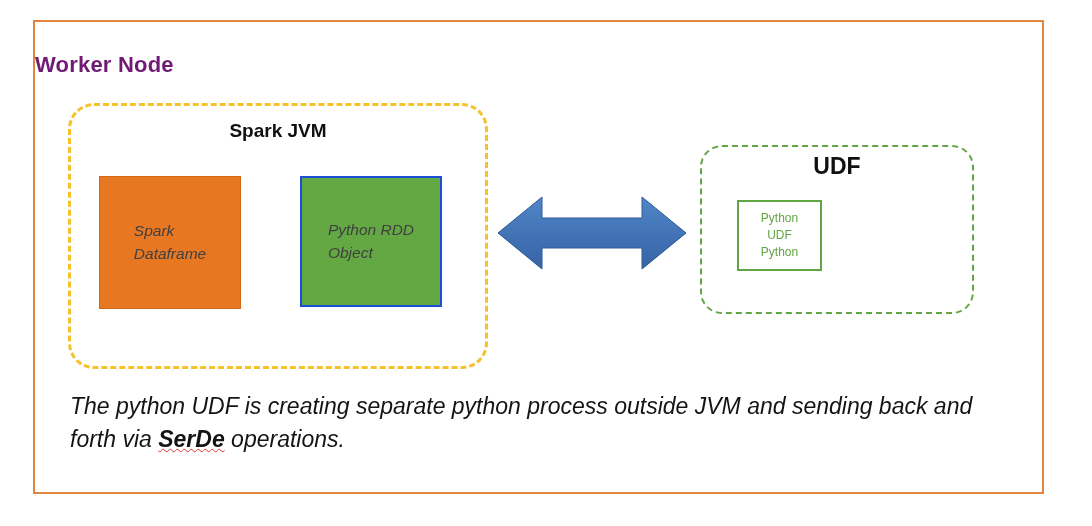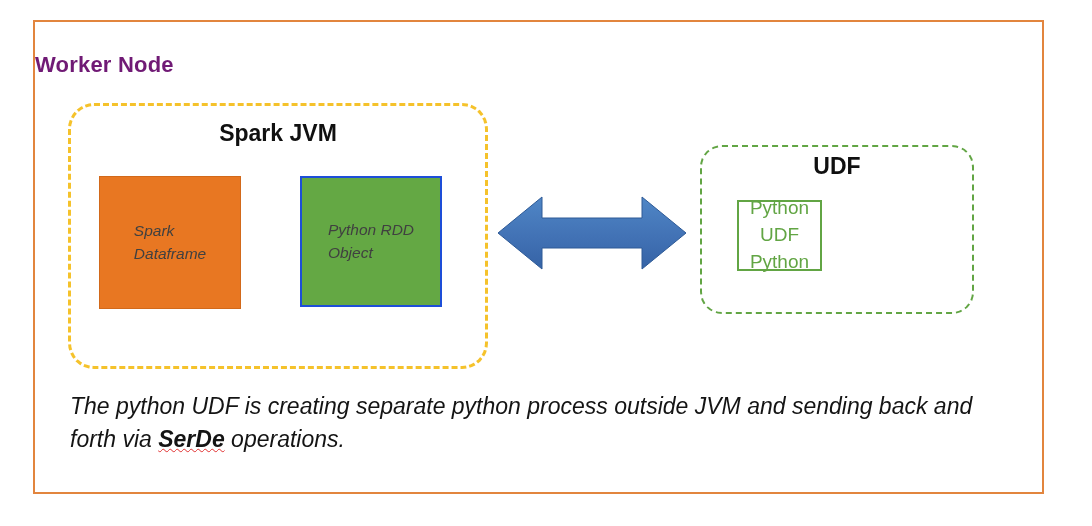--- a/index.html
+++ b/index.html
@@ -51,21 +51,21 @@
     border-radius: 26px;
     box-sizing: border-box;
     background: transparent;
   }
   #spark-jvm-title {
     position: absolute;
     left: 0;
     top: 14px;
     width: 100%;
     text-align: center;
-    font-size: 23px;
+    font-size: 19px;
     font-weight: bold;
     color: #101010;
   }
 
   
   .inner-box {
     position: absolute;
     box-sizing: border-box;
     display: flex;
     align-items: center;
@@ -130,21 +130,21 @@
     top: 200px;
     width: 85px;
     height: 71px;
     border: 2px solid #62A544;
     box-sizing: border-box;
     display: flex;
     align-items: center;
     justify-content: center;
     text-align: center;
     color: #62A544;
-    font-size: 19px;
+    font-size: 12px;
     line-height: 1.42;
     background: #ffffff;
   }
 
   
   #caption {
     position: absolute;
     left: 70px;
     top: 390px;
     width: 920px;

